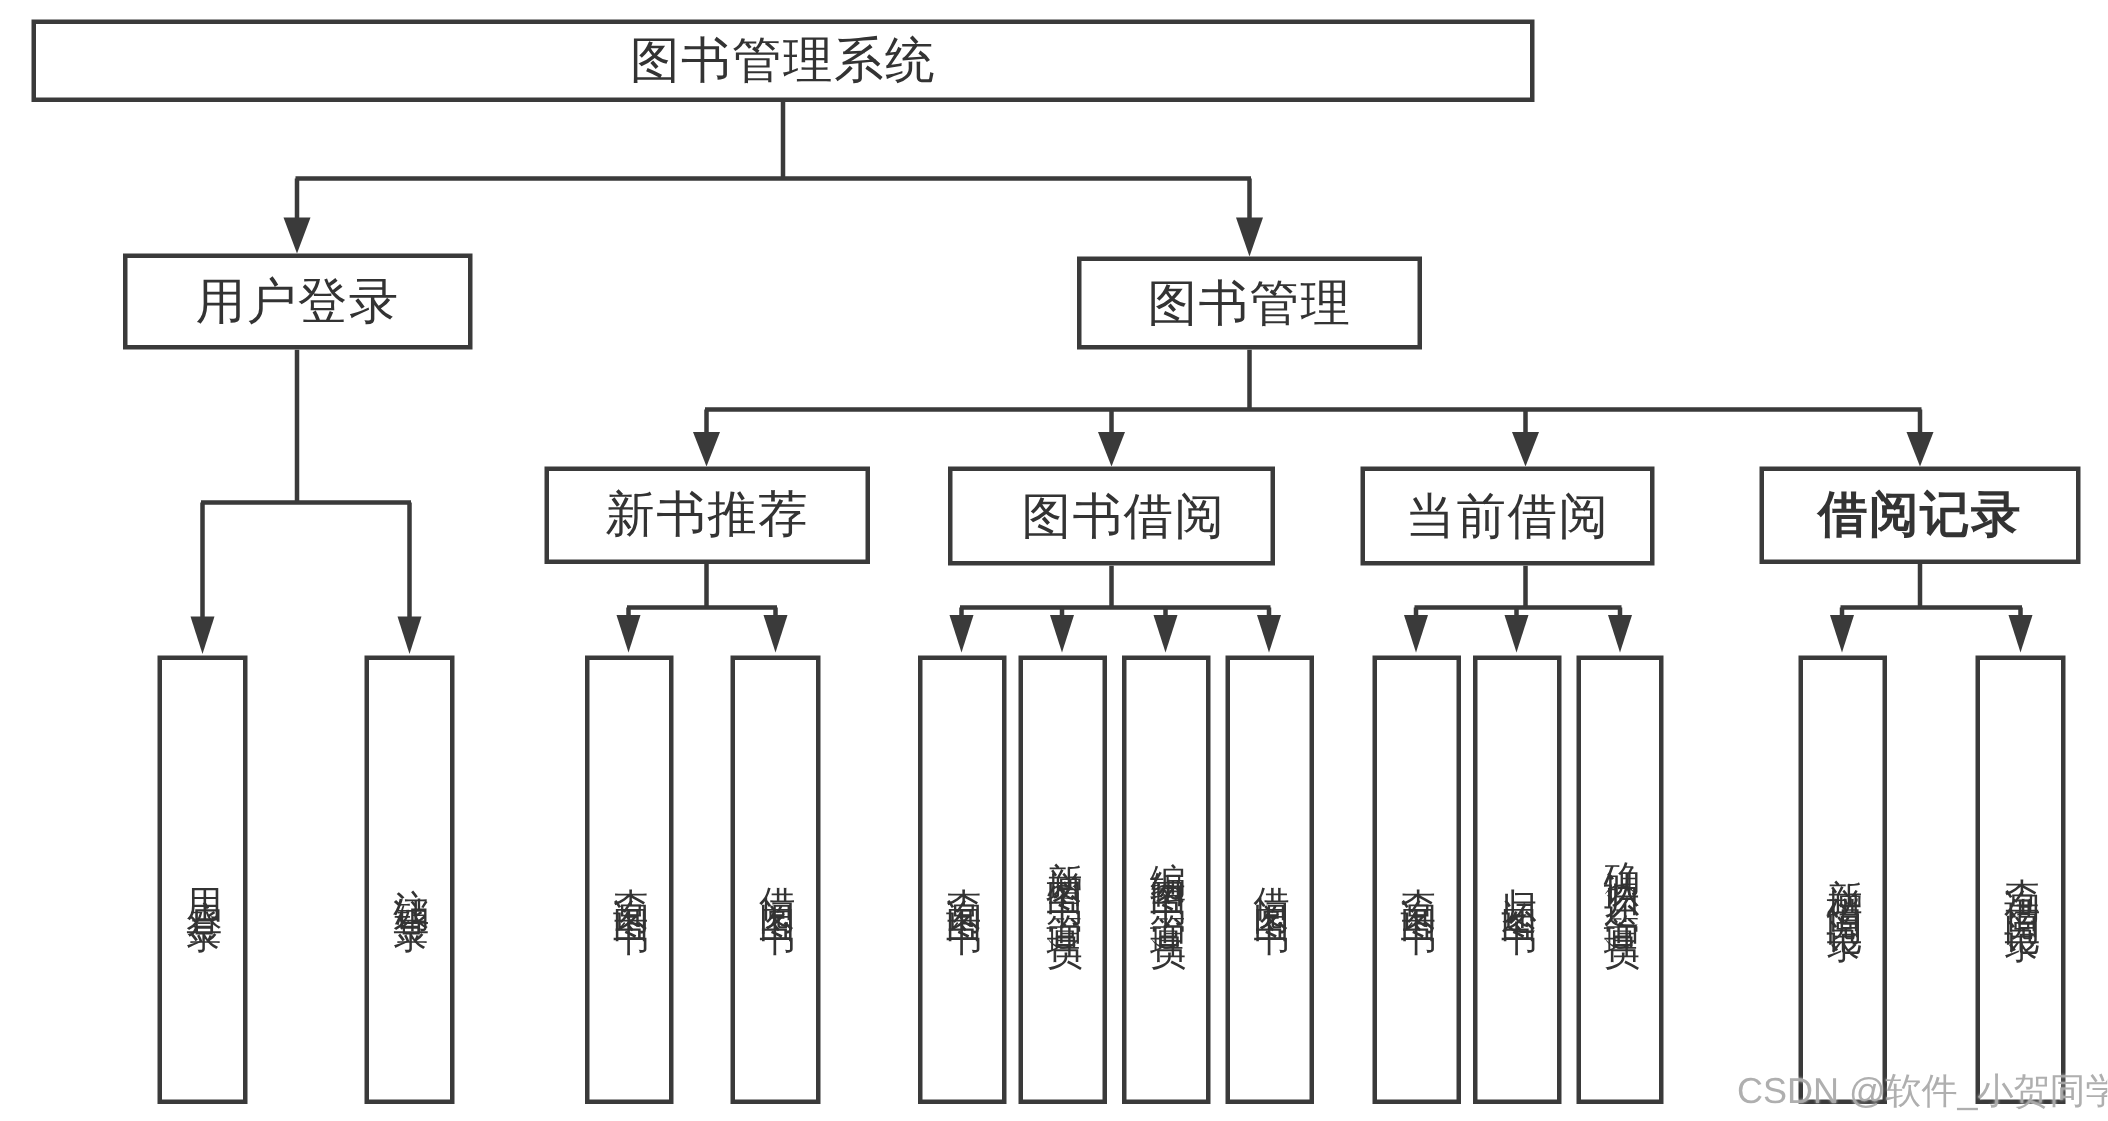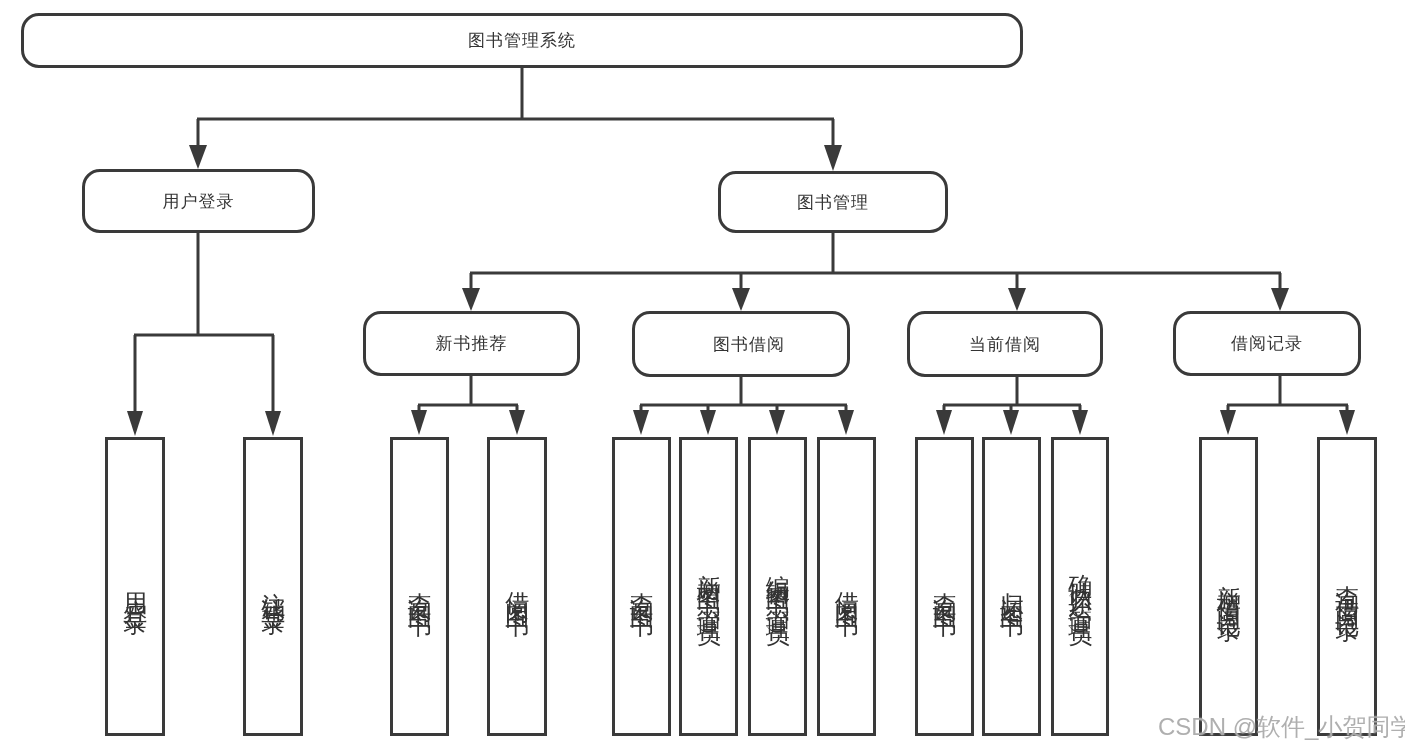--- a/index.html
+++ b/index.html
@@ -18,36 +18,36 @@
   }
   .connectors{position:absolute;left:0;top:0;z-index:1;}
   .node{
     position:absolute;
     border:3px solid var(--line);
     background:#fff;
     display:flex;align-items:center;justify-content:center;
     color:var(--text);
     z-index:2;
   }
-  .hbox{font-size:17px;letter-spacing:1px;border-radius:18px;}
+  .hbox{font-size:33px;letter-spacing:1px;}
   .vbox{top:437px;height:299px;font-size:24px;}
   .vlabel{
     writing-mode:vertical-rl;
     text-orientation:mixed;
     letter-spacing:7px;
     line-height:1.1;
   }
   
   .n-root{left:21px;top:13px;width:1002px;height:55px;}
   .n-user-login{left:82px;top:169px;width:233px;height:64px;}
   .n-book-mgmt{left:718px;top:171px;width:230px;height:62px;}
   .n-new-book{left:363px;top:311px;width:217px;height:65px;}
   .n-book-borrow{left:632px;top:311px;width:218px;height:66px;padding-left:16px;}
   .n-current-borrow{left:907px;top:311px;width:196px;height:66px;}
-  .n-borrow-record{left:1173px;top:311px;width:188px;height:65px;}
+  .n-borrow-record{left:1173px;top:311px;width:214px;height:65px;font-weight:bold;}
   
   .v1{left:105px;width:60px;}
   .v2{left:243px;width:60px;}
   .v3{left:390px;width:59px;}
   .v4{left:487px;width:60px;}
   .v5{left:612px;width:59px;}
   .v6{left:679px;width:59px;}
   .v7{left:748px;width:59px;}
   .v8{left:817px;width:59px;}
   .v9{left:915px;width:59px;}

